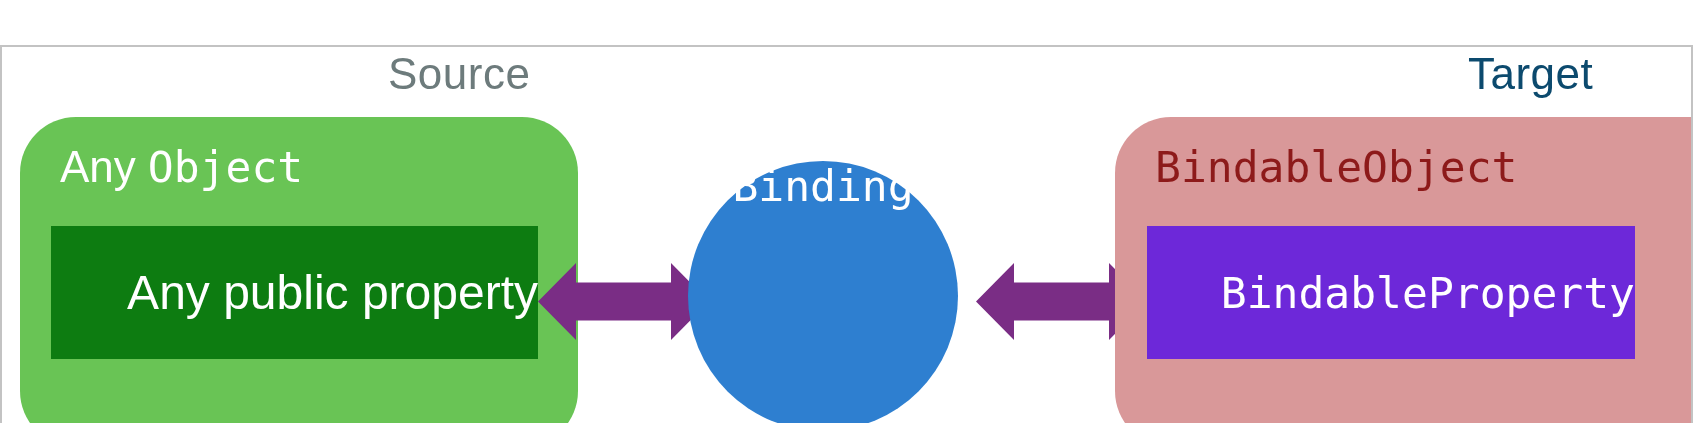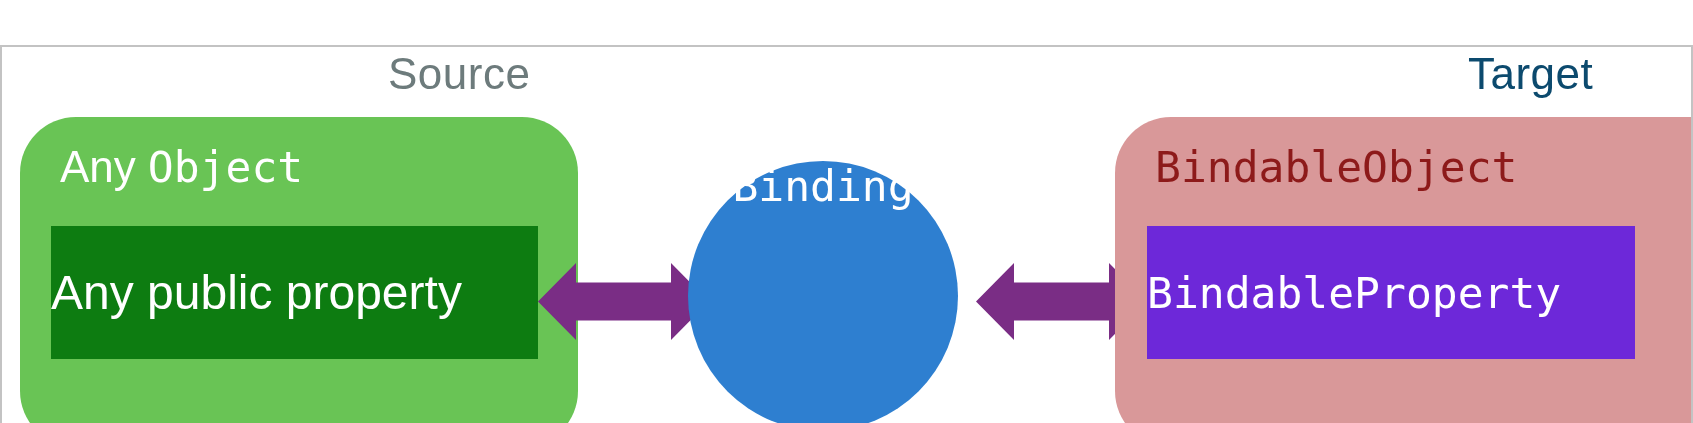--- a/index.html
+++ b/index.html
@@ -55,21 +55,21 @@
   }
   .box-header .prefix { margin-right: 12px; }
 
   
   .inner-box {
     position: absolute;
     top: 109px;
     height: 133px;
     display: flex;
     align-items: center;
-    justify-content: flex-start;
+    justify-content: flex-end;
     white-space: nowrap;
   }
   .source-box .inner-box { left: 31px; width: 487px; }
   .target-box .inner-box { left: 32px; width: 488px; }
   .inner-box .sans-light { font-size: 48px; font-weight: 300; }
 
   
   .binding-circle {
     position: absolute;
     left: 686px;

